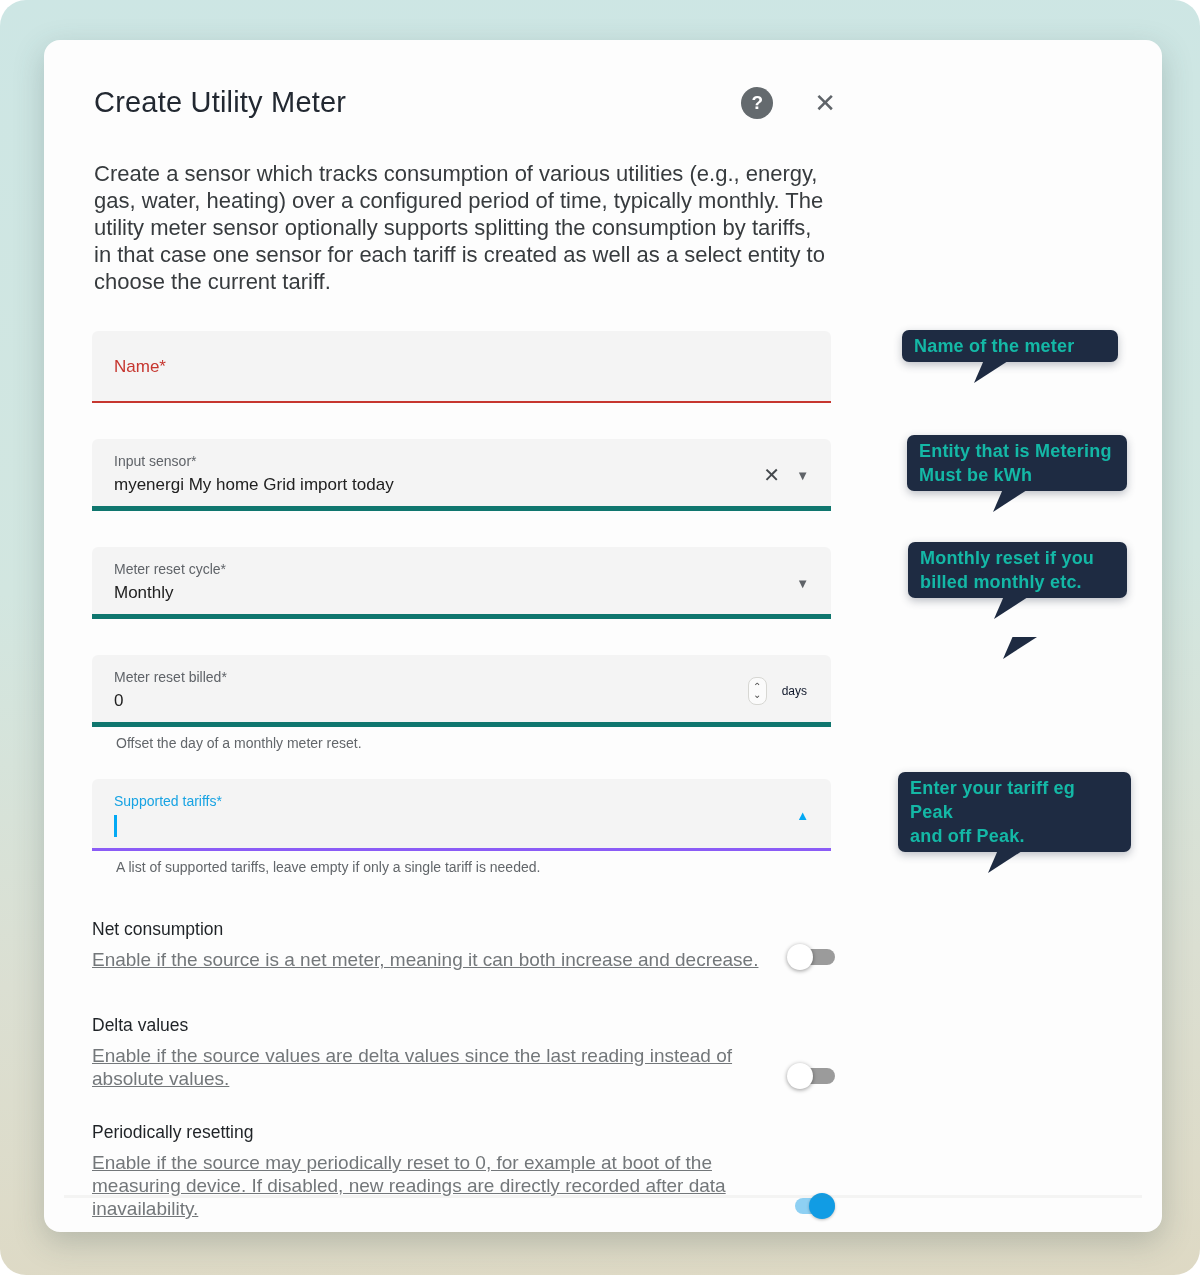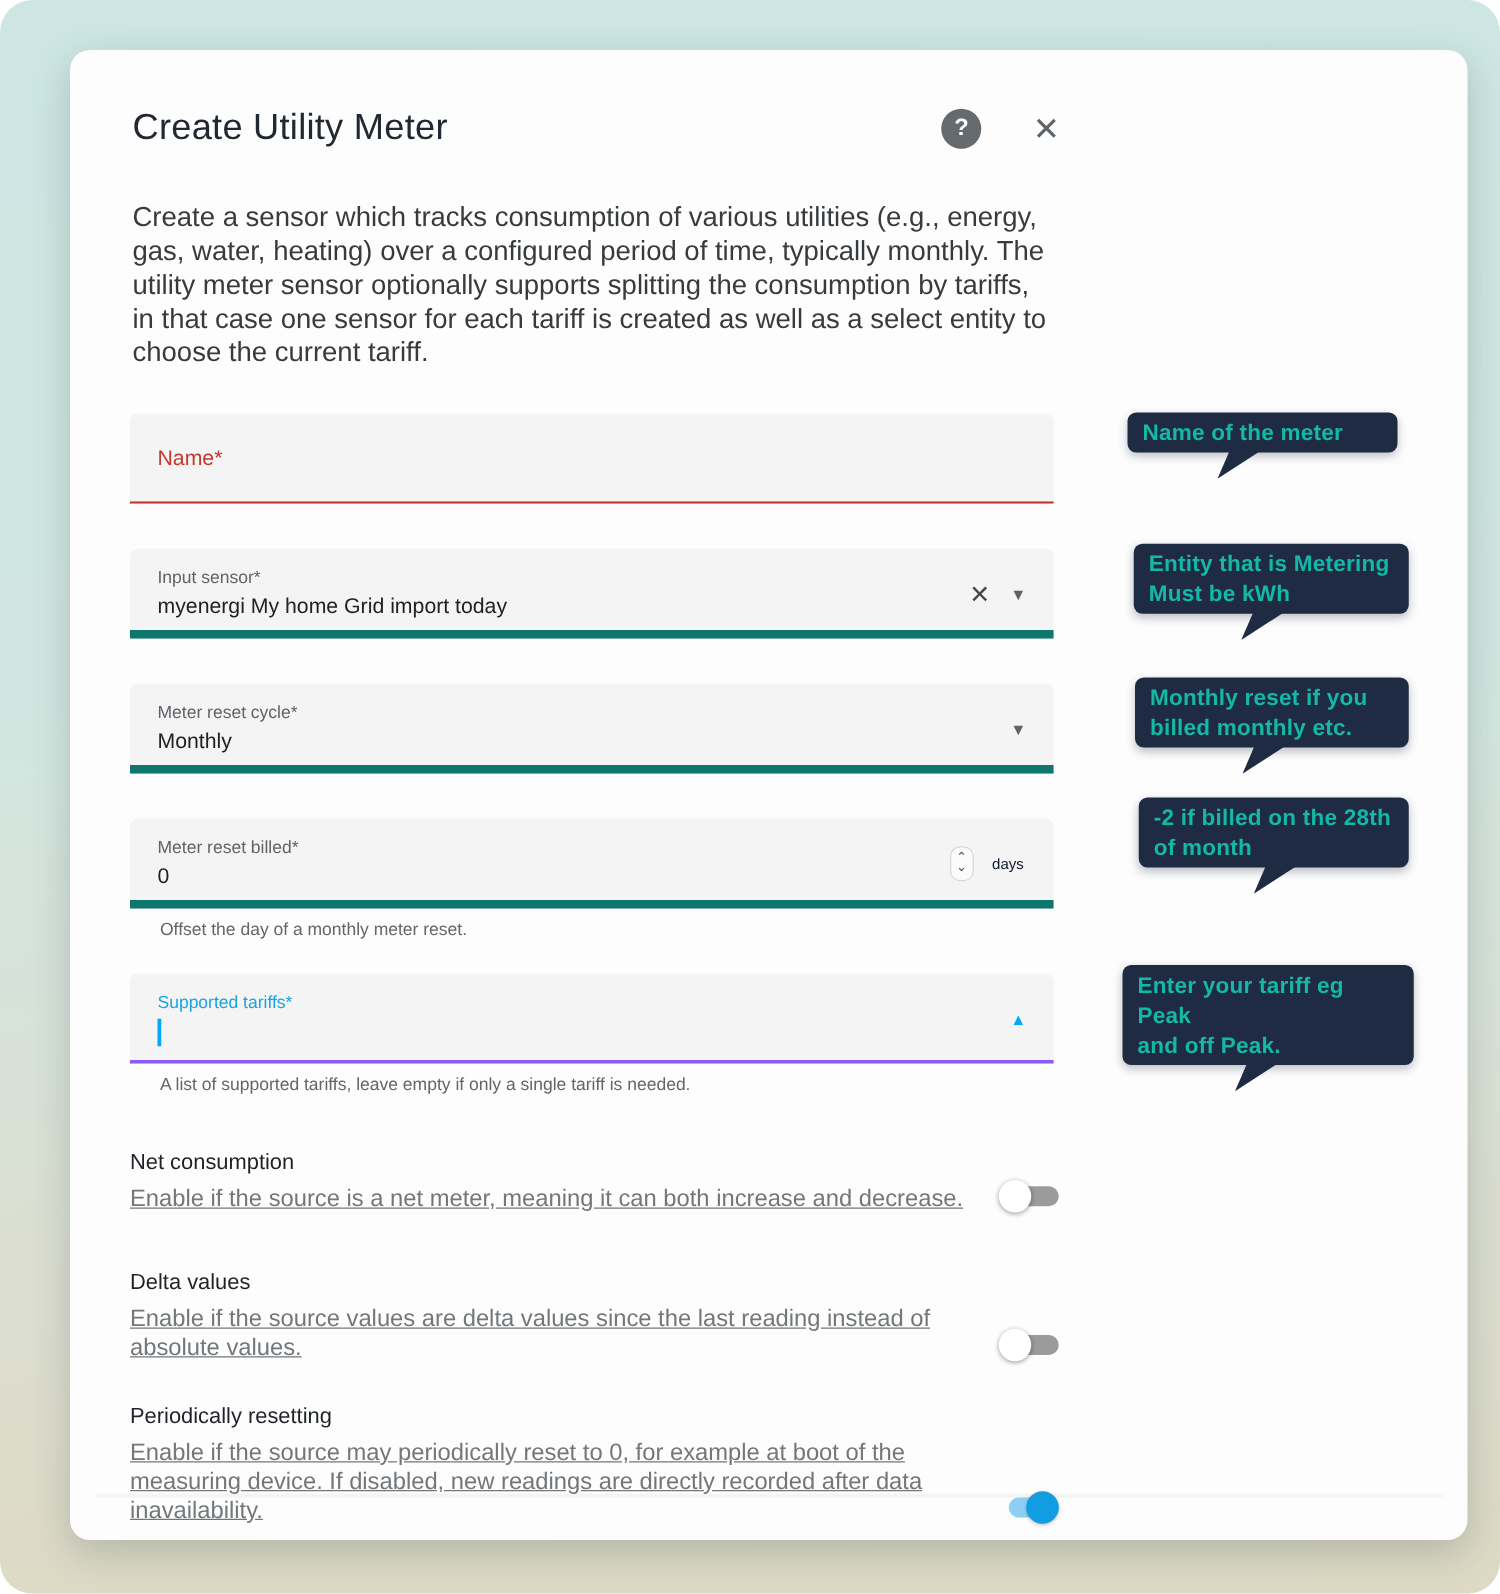--- a/index.html
+++ b/index.html
@@ -1,28 +1,28 @@
 <!DOCTYPE html>
 <html><head>
 <meta charset="utf-8">
 <style>
   html,body{margin:0;padding:0;background:#ffffff;font-family:"Liberation Sans",sans-serif;}
   .page{position:relative;width:1200px;height:1275px;border-radius:26px;overflow:hidden;
         background:linear-gradient(178deg,#cde6e4 0%,#d2e6e0 45%,#dbdfd2 75%,#ded9c4 100%);}
-  .card{position:absolute;left:56px;top:40px;width:1118px;height:1192px;background:#fdfdfd;
+  .card{position:absolute;left:44px;top:40px;width:1118px;height:1192px;background:#fdfdfd;
         border-radius:16px;box-shadow:0 10px 30px rgba(60,80,80,.25);padding:46px 0 0 48px;box-sizing:border-box;}
   .header{display:flex;align-items:center;width:748px;}
   .title{font-size:29px;font-weight:400;color:#222831;margin:0 2px 0 2px;flex:1;letter-spacing:.2px;}
   .help-btn{width:32px;height:32px;border-radius:50%;background:#646a6e;color:#fff;display:flex;align-items:center;justify-content:center;
             font-size:19px;font-weight:bold;cursor:pointer;margin-right:39px;}
   .close-btn{font-size:26px;color:#5f6469;cursor:pointer;line-height:1;padding:2px;margin-right:2px;}
   .desc{width:740px;margin:41px 0 0 2px;font-size:22px;line-height:27px;color:#373b3e;}
 
   .field{position:relative;width:739px;height:72px;background:#f4f4f4;border-radius:6px 6px 0 0;
-         border-bottom:7px solid #0f766e;margin-top:36px;box-sizing:border-box;cursor:text;}
+         border-bottom:5px solid #0f766e;margin-top:36px;box-sizing:border-box;cursor:text;}
   .field .flabel{position:absolute;left:22px;top:14px;font-size:14px;color:#5f6368;}
   .field .fvalue{position:absolute;left:22px;top:36px;font-size:17px;color:#212121;}
   .field.error{border-bottom:2px solid #c6362f;}
   .field.error .center-label{position:absolute;left:22px;top:0;height:72px;display:flex;align-items:center;
          font-size:17px;color:#c6362f;}
   .field.focused{border-bottom:3px solid #8b5cf6;}
   .field.focused .flabel{color:#17a3e3;}
   .caret{position:absolute;left:22px;top:36px;width:3px;height:22px;background:#03a9f4;}
   .ficons{position:absolute;right:22px;top:0;height:72px;display:flex;align-items:center;gap:16px;}
   .clear-x{font-size:20px;color:#44484c;cursor:pointer;}
@@ -160,22 +160,20 @@
     <div class="tail" style="margin-left:86px;"></div>
   </div>
 
   <div class="callout" style="left:908px;top:542px;">
     <div class="bubble" style="width:219px;">Monthly reset if you
 billed monthly etc.</div>
     <div class="tail" style="margin-left:86px;"></div>
   </div>
 
   <div class="callout" style="left:911px;top:638px;">
-    <div class="bubble" style="width:216px;">-2 if billed on the 28th
-of month</div>
     <div class="tail" style="margin-left:92px;"></div>
   </div>
 
   <div class="callout" style="left:898px;top:772px;">
     <div class="bubble" style="width:233px;">Enter your tariff eg Peak
 and off Peak.</div>
     <div class="tail" style="margin-left:90px;"></div>
   </div>
 
 </div>

